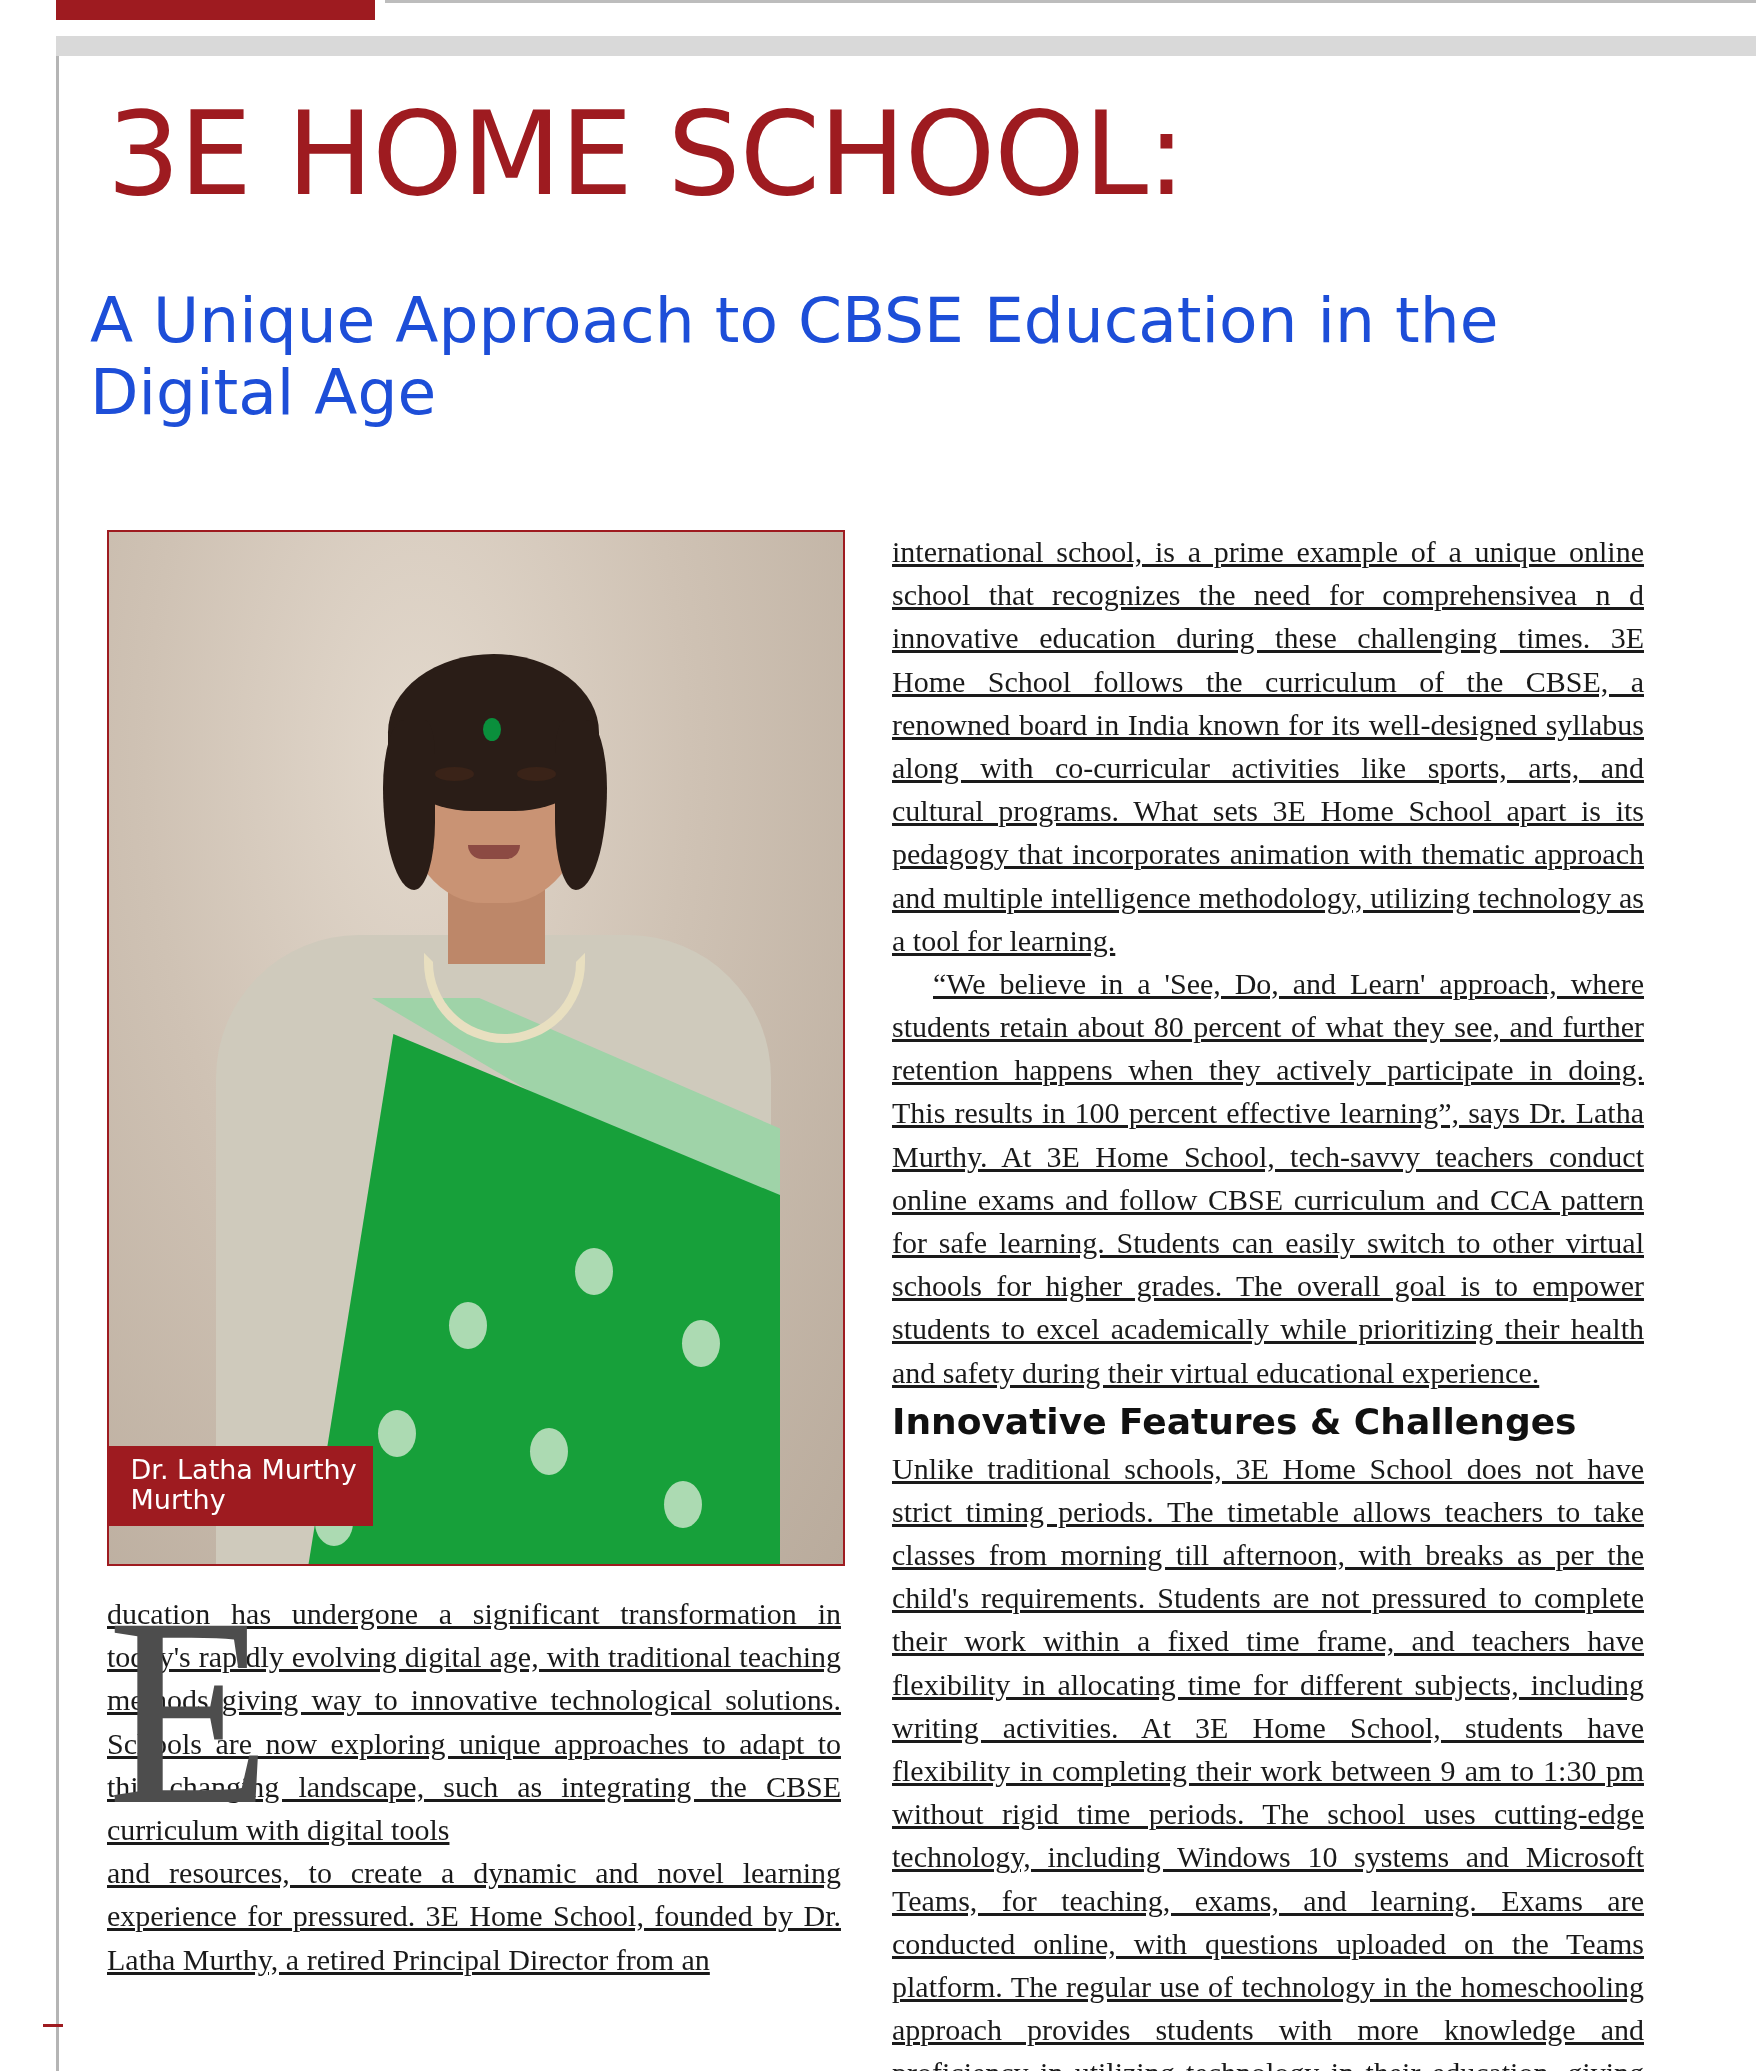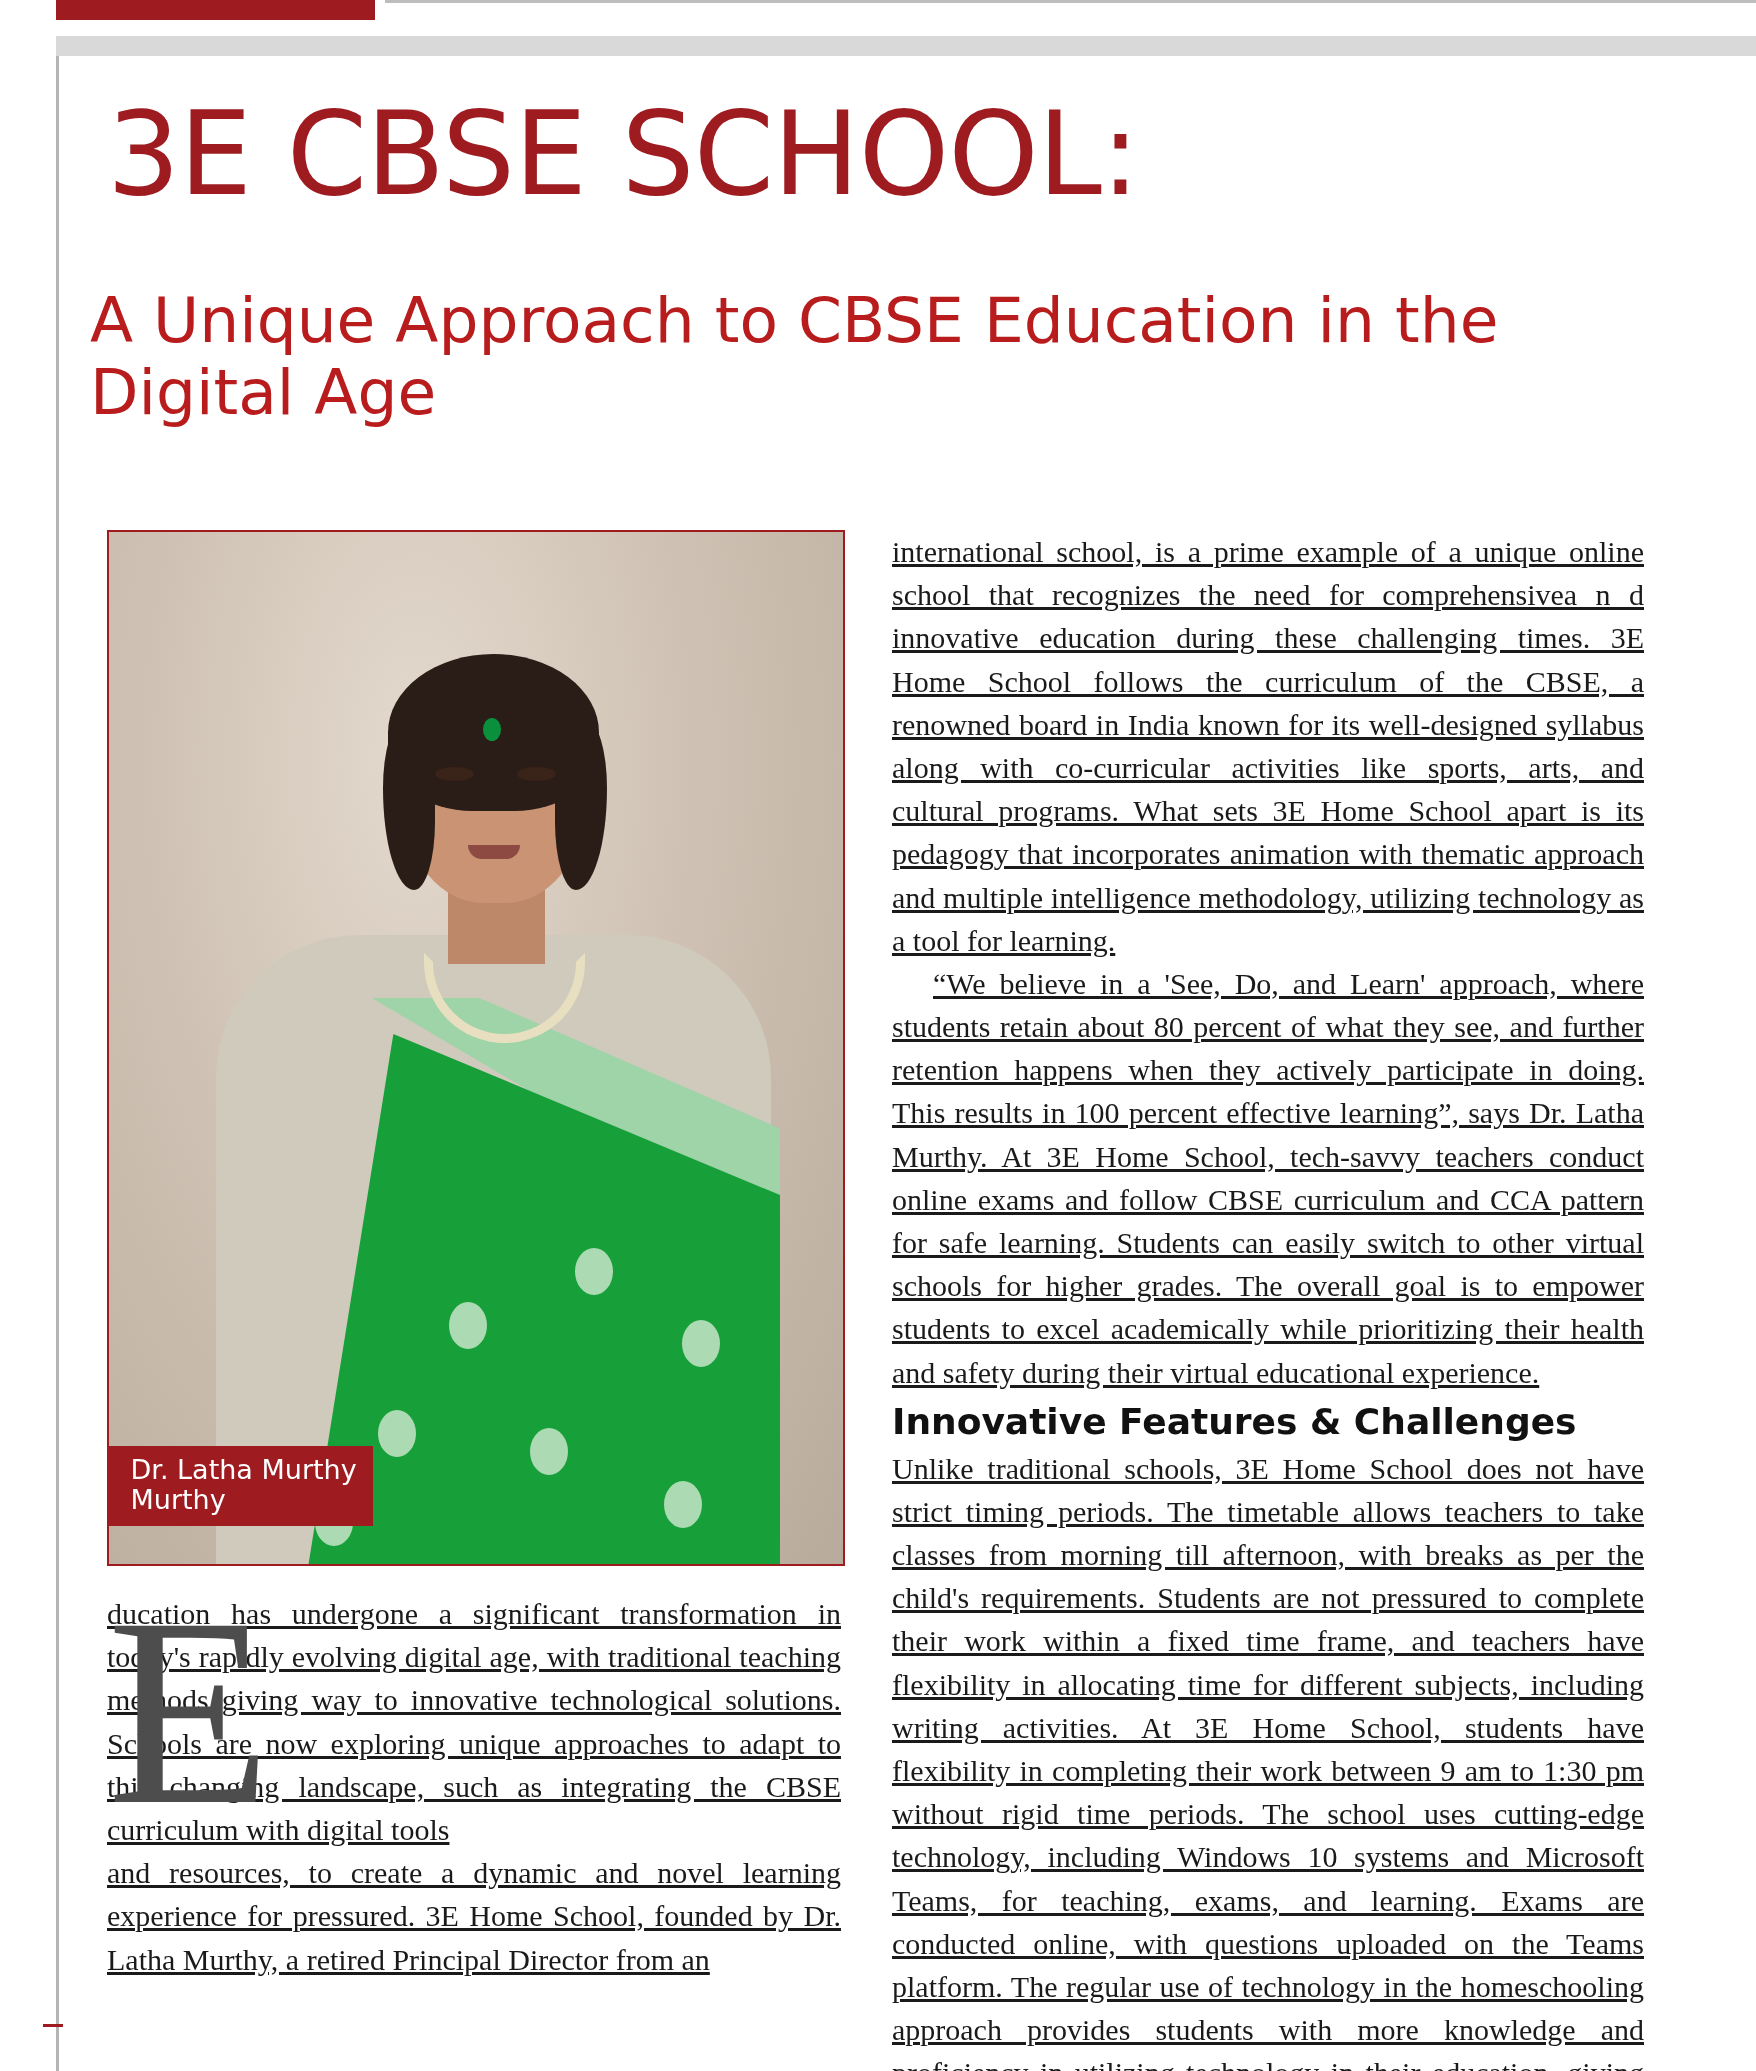--- a/index.html
+++ b/index.html
@@ -73,21 +73,21 @@
   }
   .subhead {
     position: absolute;
     left: 90px;
     top: 285px;
     width: 1540px;
     font-family: "DejaVu Sans", sans-serif;
     font-weight: 400;
     font-size: 63px;
     line-height: 1.15;
-    color: #b91c1c;
+    color: #1d4ed8;
   }
 
   
   .photo-frame {
     position: absolute;
     left: 107px;
     top: 530px;
     width: 734px;
     height: 1032px;
     border: 2.7px solid #9e1b20;
@@ -290,21 +290,21 @@
 </style>
 </head>
 <body>
 
 <div class="top-red-bar"></div>
 <div class="top-thin-line"></div>
 <div class="top-grey-bar"></div>
 <div class="left-rule"></div>
 <div class="left-rule-tick"></div>
 
-<div class="headline">3E CBSE SCHOOL:</div>
+<div class="headline">3E HOME SCHOOL:</div>
 <div class="subhead">A Unique Approach to CBSE Education in the Digital Age</div>
 
 <div class="photo-frame">
   <div class="photo-bg"></div>
   <div class="fig-body"></div>
   <div class="fig-saree-band"></div>
   <div class="fig-saree-green"></div>
   <div class="fig-dot" style="left:340px; top:770px;"></div>
   <div class="fig-dot" style="left:466px; top:716px;"></div>
   <div class="fig-dot" style="left:573px; top:788px;"></div>

